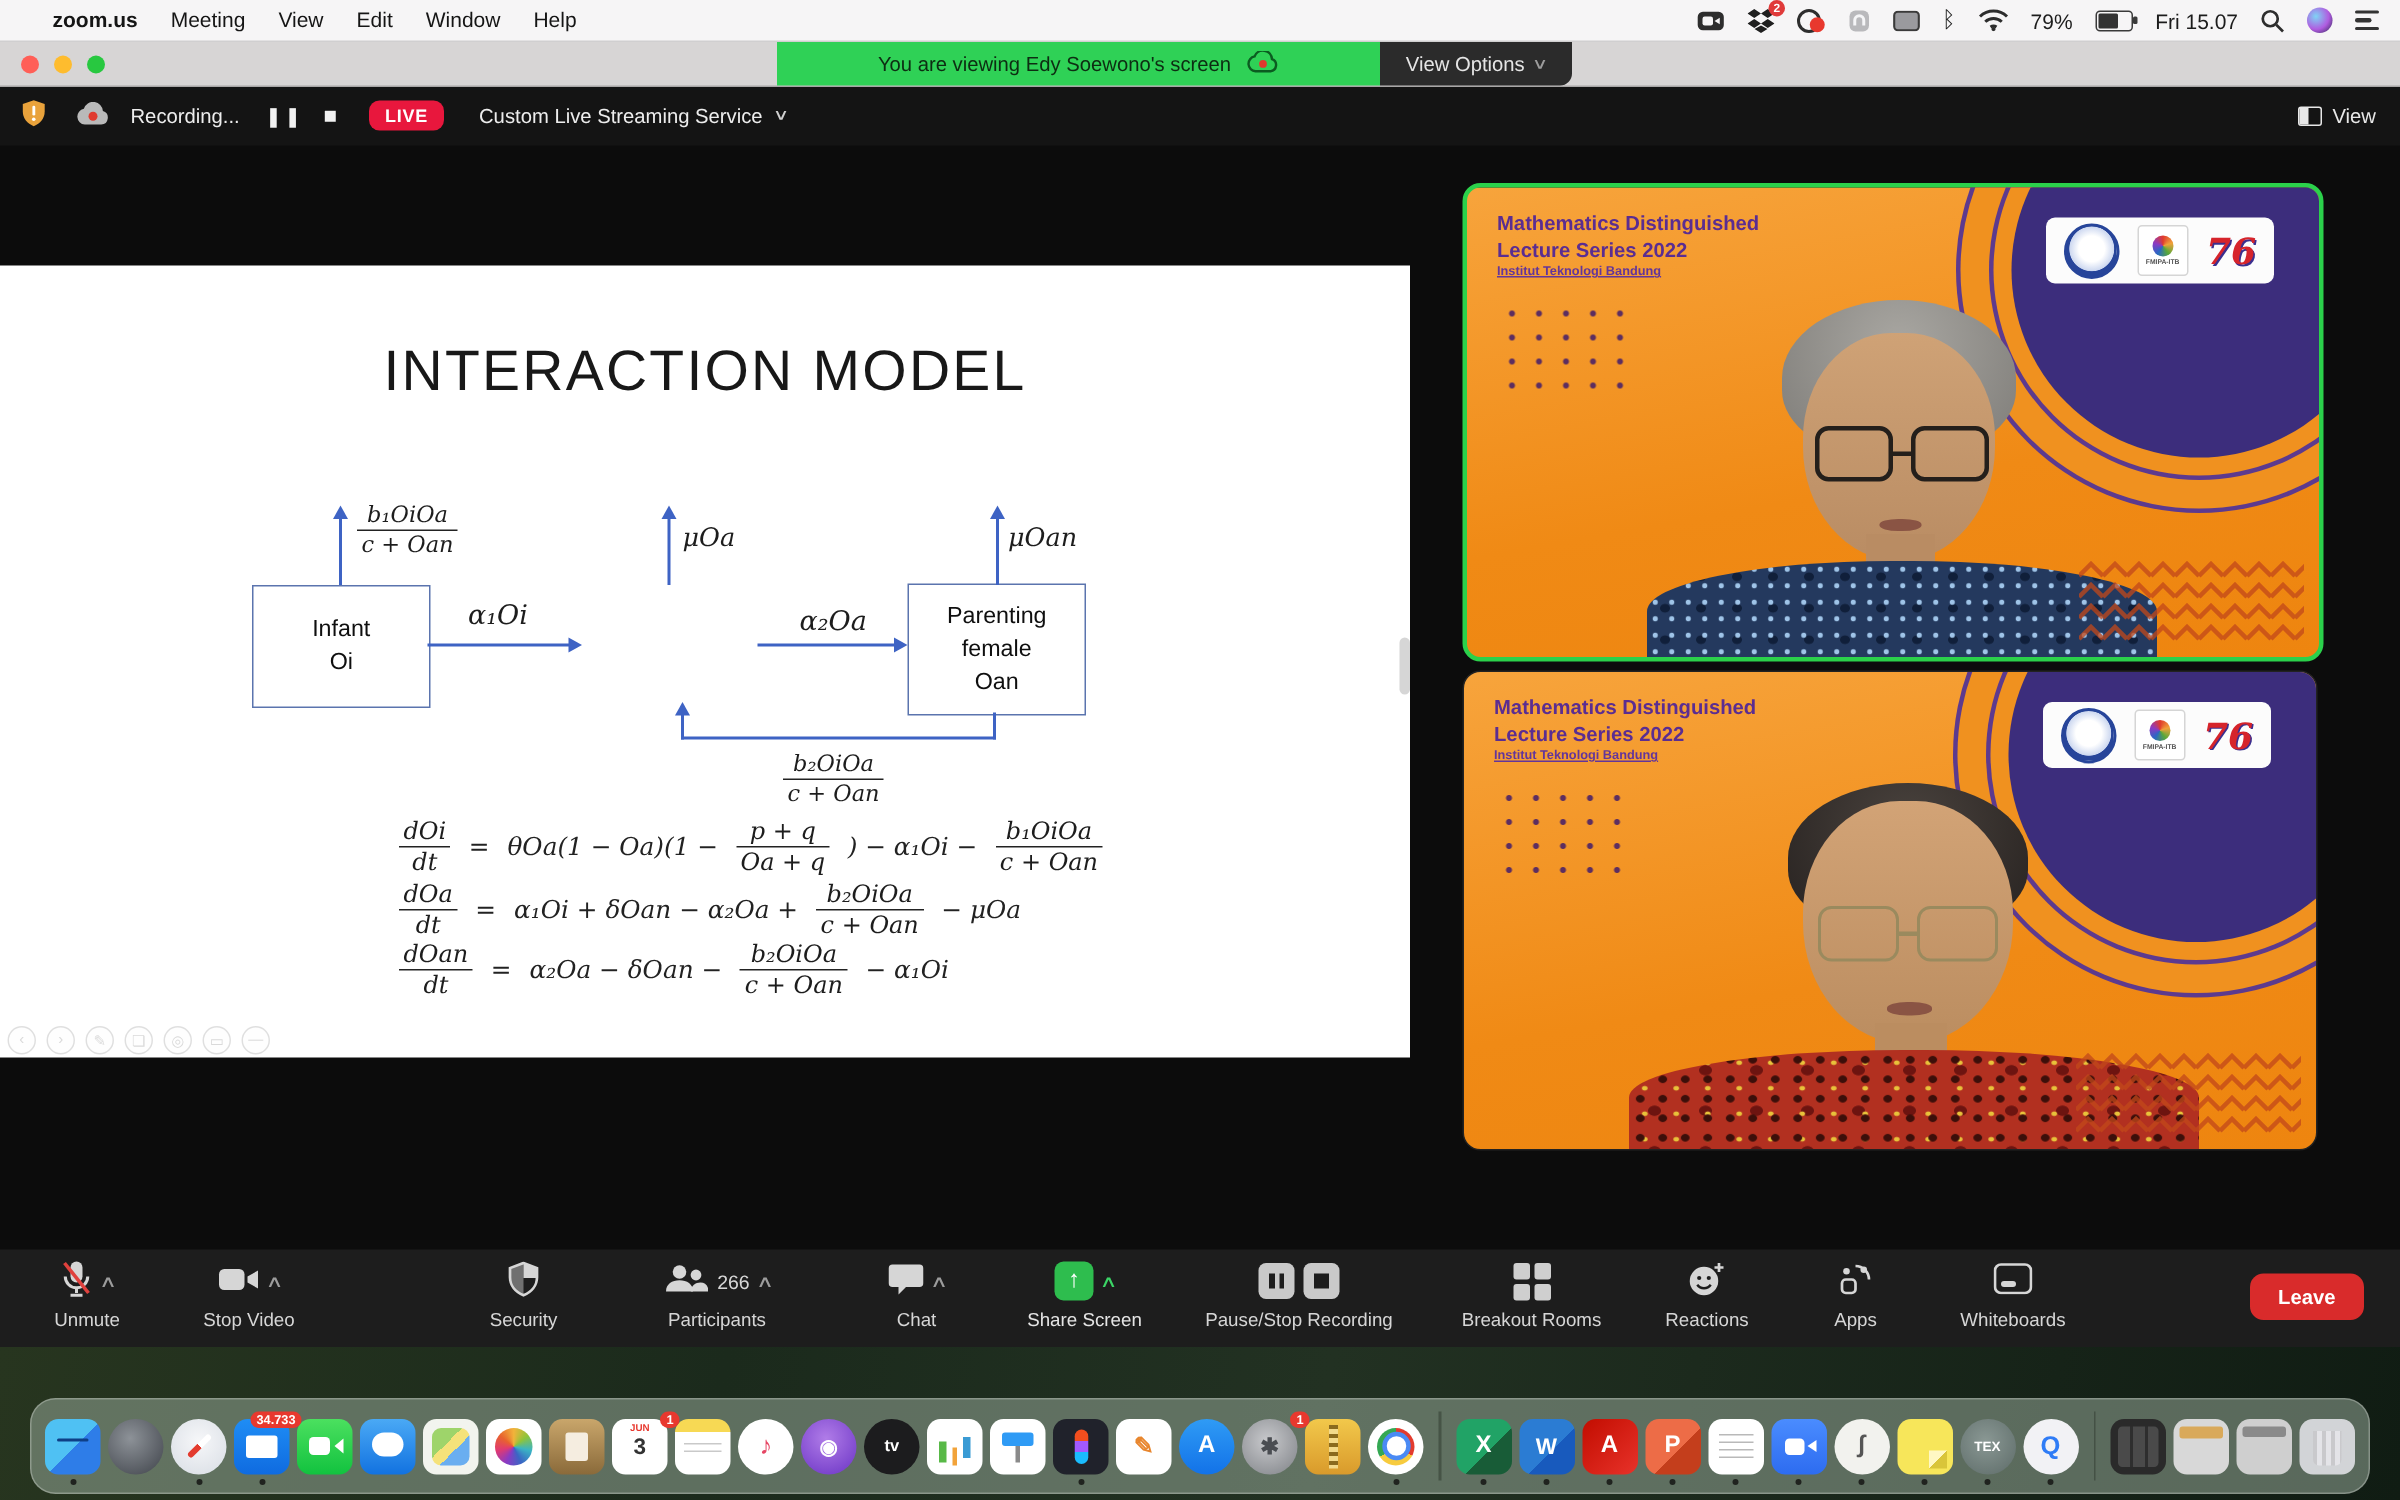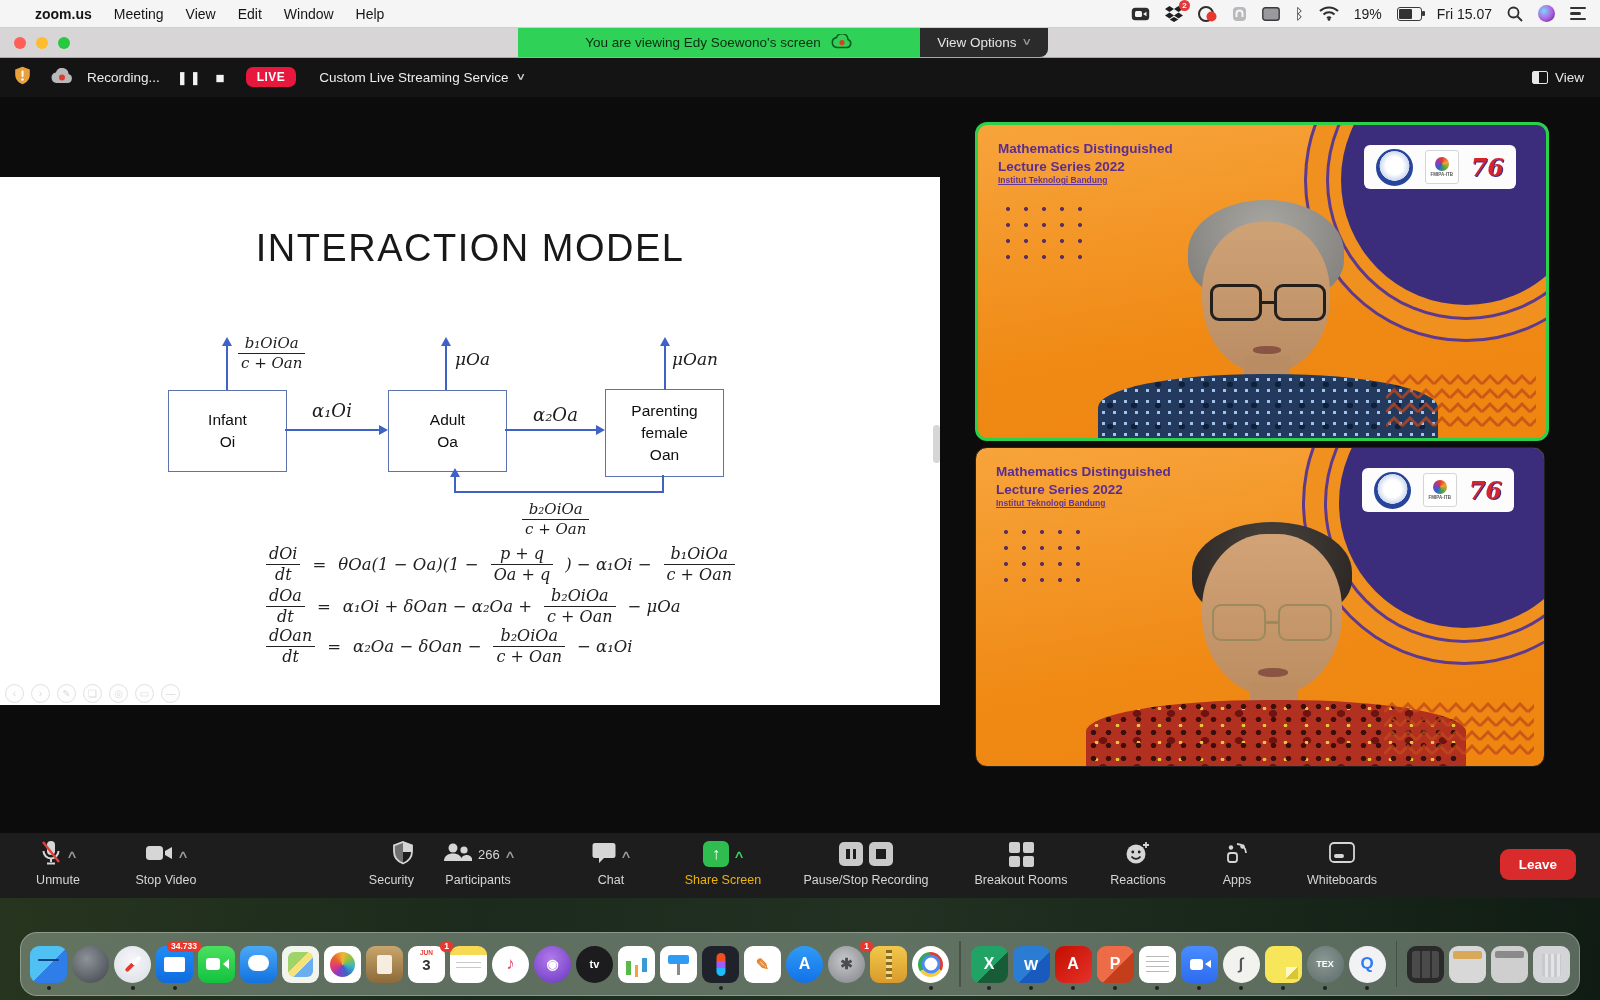--- a/index.html
+++ b/index.html
@@ -96,21 +96,21 @@
   .caret{color:#9c9c9c;font-size:11px;transform:scaleX(1.5);}
   .caret.green{color:#3bd566;}
   .pcount{color:#d6d6d6;font-size:13px;}
   .sharesq{width:26px;height:26px;background:#2ebd4e;border-radius:6px;display:flex;align-items:center;justify-content:center;
     color:#fff;font-size:16px;font-weight:bold;}
   .recsq{width:24px;height:24px;background:#c9c9c9;border-radius:5px;display:flex;align-items:center;justify-content:center;gap:3px;}
   .recsq .bar{width:3.5px;height:10px;background:#1d1d1d;}
   .recsq .sq{width:10px;height:10px;background:#1d1d1d;}
   .bgrid{display:grid;grid-template-columns:11px 11px;grid-gap:3px;}
   .bgrid i{display:block;width:11px;height:11px;background:#cfcfcf;border-radius:2px;}
-  .lbl-green{color:#eab308;}
+  .lbl-green{color:#e5e5e5;}
   #leave-btn{position:absolute;right:24px;top:849px;background:#d92b2b;color:#fff;font-weight:bold;font-size:13.5px;
     padding:8px 19px;border-radius:9px;z-index:41;}
   
   #desktop{position:absolute;top:898px;left:0;width:1600px;height:102px;
     background:linear-gradient(100deg,#27351f 0%,#1b2a1c 30%,#223122 55%,#101c13 100%);}
   #dock{position:absolute;left:50%;transform:translateX(-50%);bottom:4px;height:62px;
     background:rgba(150,168,152,.55);border:1px solid rgba(255,255,255,.28);border-radius:17px;
     display:flex;align-items:center;padding:0 9px;gap:5px;z-index:45;}
   .dicon{width:37px;height:37px;border-radius:9px;position:relative;display:flex;align-items:center;justify-content:center;
     font-weight:bold;color:#fff;flex:0 0 auto;}
@@ -200,21 +200,21 @@
     </span>
     <span class="sicon statustxt" data-name="bluetooth-icon" style="font-size:15px;">ᛒ</span>
     <span class="sicon" data-name="wifi-icon">
       <svg width="20" height="15" viewBox="0 0 20 15">
           <path d="M1 5a13 13 0 0118 0" stroke="#2d2d2d" stroke-width="2" fill="none"></path>
           <path d="M4.5 8.5a8 8 0 0111 0" stroke="#2d2d2d" stroke-width="2" fill="none"></path>
           <path d="M8 12a3.5 3.5 0 014 0" stroke="#2d2d2d" stroke-width="2" fill="none"></path>
           <circle cx="10" cy="13.4" r="1.4" fill="#2d2d2d"></circle>
         </svg>
     </span>
-    <span class="statustxt" data-name="battery-percent">19%</span>
+    <span class="statustxt" data-name="battery-percent">79%</span>
     <span class="sicon" data-name="battery-icon">
       <span class="battery-body">
           <span class="battery-fill"></span>
           <span class="battery-cap"></span>
         </span>
     </span>
     <span class="statustxt" data-name="menu-clock">Fri 15.07</span>
     <span class="sicon" data-name="spotlight-icon">
       <svg width="16" height="16" viewBox="0 0 16 16">
           <circle cx="6.5" cy="6.5" r="5" fill="none" stroke="#2d2d2d" stroke-width="1.8"></circle>
@@ -281,24 +281,20 @@
   <span data-name="view-label">View</span>
 </div>
 
 <div id="stage" data-name="shared-screen-stage">
   <div id="slide" data-name="presentation-slide">
     <div id="slide-title" data-name="slide-title">INTERACTION MODEL</div>
 
     <div class="dbox" id="box-infant" style="left:168px;top:213px;width:117px;height:80px;" data-name="diagram-box-infant">
         <div data-name="box-label-line">Infant</div>
         <div data-name="box-label-line">Oi</div>
-      </div>
-    <div class="dbox" id="box-adult" style="left:388px;top:213px;width:117px;height:80px;" data-name="diagram-box-adult">
-        <div data-name="box-label-line">Adult</div>
-        <div data-name="box-label-line">Oa</div>
       </div>
     <div class="dbox" id="box-parent" style="left:605px;top:212px;width:117px;height:86px;" data-name="diagram-box-parenting-female">
         <div data-name="box-label-line">Parenting</div>
         <div data-name="box-label-line">female</div>
         <div data-name="box-label-line">Oan</div>
       </div>
 
     <div class="arrow-v" style="left:226px;top:168px;height:45px;" data-name="arrow-infant-out"></div>
     <div class="head-up" style="left:221.5px;top:160px;" data-name="arrowhead"></div>
     <div class="arrow-v" style="left:445px;top:168px;height:45px;" data-name="arrow-adult-out"></div>
@@ -493,21 +489,21 @@
         <svg width="28" height="20" viewBox="0 0 28 20">
             <rect x="1" y="3" width="17" height="14" rx="3.5" fill="#d6d6d6"></rect>
             <path d="M20 8l7-4v12l-7-4z" fill="#d6d6d6"></path>
           </svg>
       </span>
       <span class="caret" data-name="video-options-caret">∧</span>
     </div>
     <span data-name="stop-video-label">Stop Video</span>
   </div>
 
-  <div class="titem" style="left:349px;align-items:flex-end;" data-name="security-button">
+  <div class="titem" style="left:349px;" data-name="security-button">
     <div class="ticonrow">
       <span data-name="shield-icon">
         <svg width="22" height="24" viewBox="0 0 22 24">
             <path d="M11 1l9 3.4v6.1c0 5.6-3.7 9.9-9 12-5.3-2.1-9-6.4-9-12V4.4z" fill="none" stroke="#d6d6d6" stroke-width="1.8"></path>
             <path d="M11 1l9 3.4v6.1c0 .2 0 .3 0 .5H11z" fill="#d6d6d6"></path>
             <path d="M11 22.5c-5.3-2.1-9-6.4-9-12V4.4L11 1z" fill="#d6d6d6" opacity=".45"></path>
           </svg>
       </span>
     </div>
     <span data-name="security-label">Security</span>

